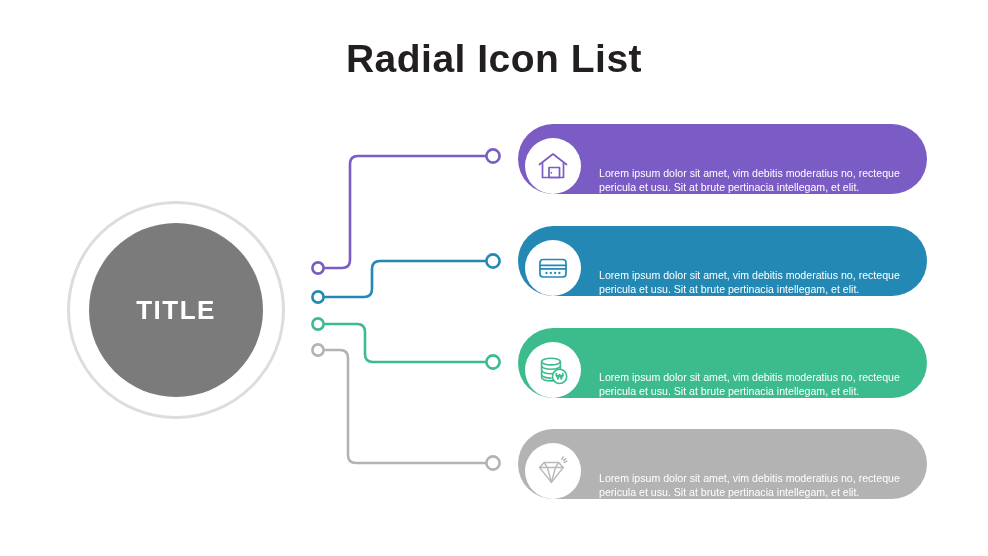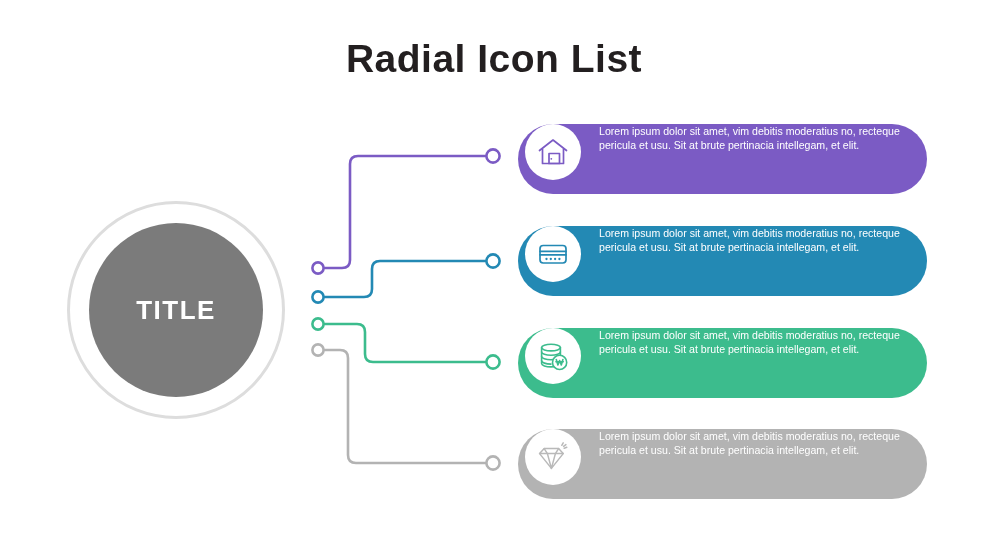--- a/index.html
+++ b/index.html
@@ -96,21 +96,21 @@
   }
 
   
   .row {
     position: absolute;
     left: 518px;
     width: 409px;
     height: 70px;
     border-radius: 35px;
     display: flex;
-    align-items: flex-start;
+    align-items: flex-end;
   }
   .row-icon-wrap {
     flex: 0 0 auto;
     width: 56px;
     height: 56px;
     margin-left: 7px;
     background: #ffffff;
     border-radius: 50%;
     display: flex;
     align-items: center;

